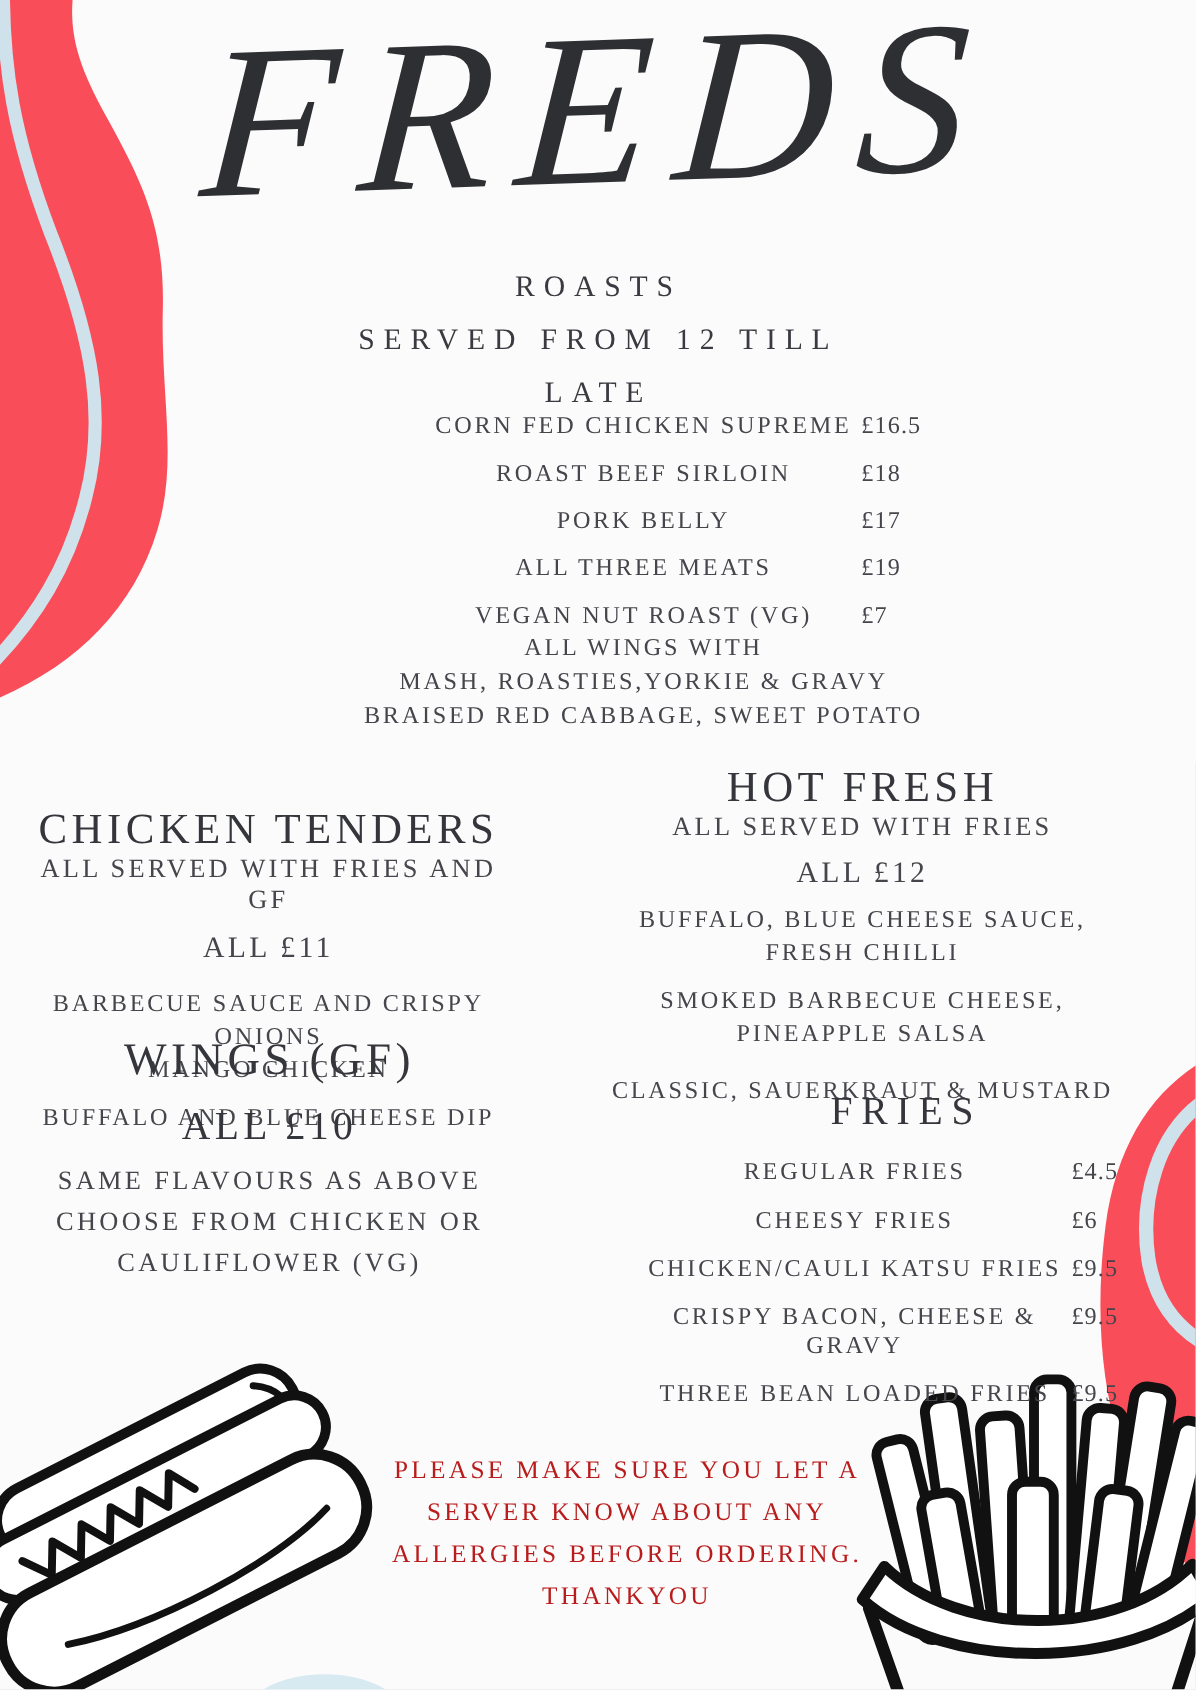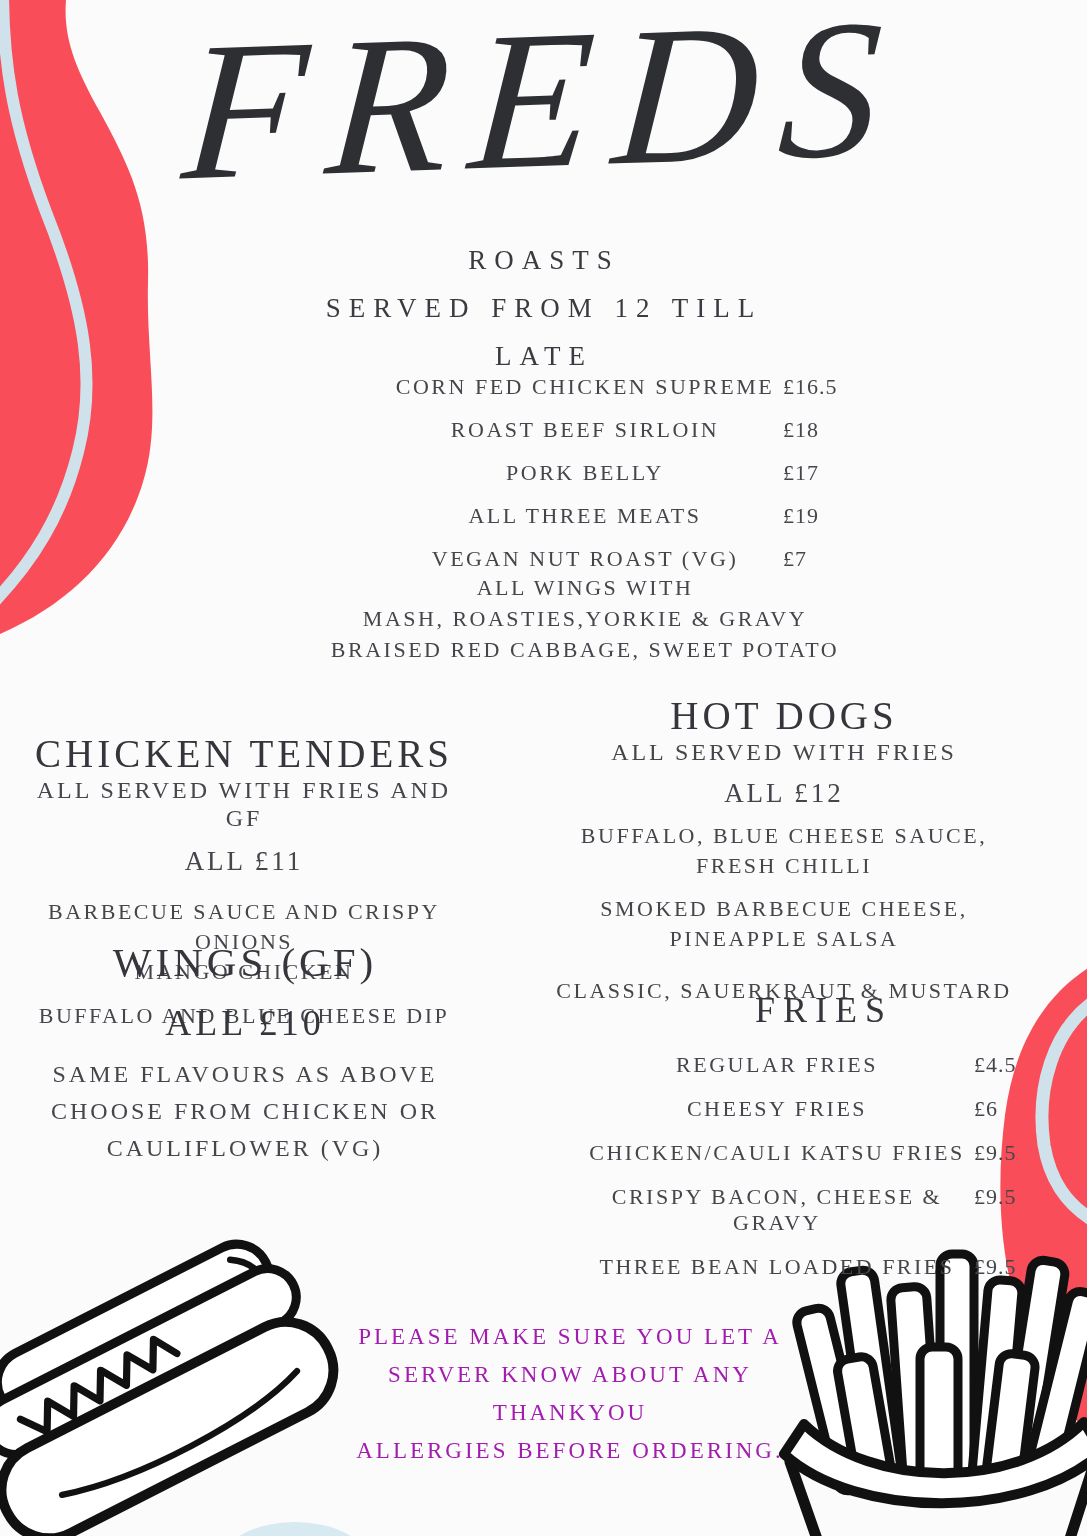--- a/index.html
+++ b/index.html
@@ -41,21 +41,21 @@
     position:absolute;top:572px;left:325px;width:520px;
     text-align:center;
     font-size:22px;line-height:31px;letter-spacing:2.5px;
   }
 
   .tenders{position:absolute;top:732px;left:18px;width:452px;text-align:center;}
   .hotdogs{position:absolute;top:694px;left:545px;width:478px;text-align:center;}
   .wings{position:absolute;top:940px;left:40px;width:410px;text-align:center;}
   .friessec{position:absolute;top:988px;left:588px;width:472px;text-align:center;}
   .footer{position:absolute;top:1318px;left:334px;width:472px;text-align:center;
-    font-size:23px;line-height:38px;letter-spacing:3px;color:#a21caf;}
+    font-size:23px;line-height:38px;letter-spacing:3px;color:#b91c1c;}
 
   .sec-title{font-size:39px;letter-spacing:4px;color:#35363c;line-height:44px;}
   .sec-sub{font-size:24px;letter-spacing:3px;line-height:28px;}
   .price-line-md{font-size:27px;letter-spacing:3px;margin-top:14px;}
   .price-line-lg{font-size:36px;letter-spacing:4px;margin-top:18px;color:#35363c;}
   .opt{font-size:22px;letter-spacing:2.5px;line-height:30px;}
   .opt + .opt{margin-top:13px;}
   .wings .sec-title{font-size:41px;}
   .wings-lines{margin-top:12px;font-size:24px;letter-spacing:3px;line-height:37px;}
   .friessec .sec-title{font-size:36px;letter-spacing:8px;}
@@ -152,21 +152,21 @@
       <div class="sec-sub">ALL SERVED WITH FRIES AND GF</div>
       <div class="price-line-md">ALL £11</div>
       <div class="flavours">
         <div class="opt">BARBECUE SAUCE AND CRISPY ONIONS</div>
         <div class="opt">MANGO CHICKEN</div>
       </div>
       <div class="opt dip">BUFFALO AND BLUE CHEESE DIP</div>
     </div>
 
     <div class="hotdogs">
-      <div class="sec-title">HOT DOGS</div>
+      <div class="sec-title">HOT FRESH</div>
       <div class="sec-sub">ALL SERVED WITH FRIES</div>
       <div class="price-line-md">ALL £12</div>
       <div style="margin-top:12px;">
         <div class="opt">BUFFALO, BLUE CHEESE SAUCE, FRESH CHILLI</div>
         <div class="opt">SMOKED BARBECUE CHEESE, PINEAPPLE SALSA</div>
         <div class="opt" style="margin-top:22px;">CLASSIC, SAUERKRAUT &amp; MUSTARD</div>
       </div>
     </div>
 
     <div class="wings">
@@ -201,18 +201,18 @@
         <div class="mrow">
           <span class="mname">THREE BEAN LOADED FRIES</span>
           <span class="mprice">£9.5</span>
         </div>
       </div>
     </div>
 
     <div class="footer">
       <div>PLEASE MAKE SURE YOU LET A</div>
       <div>SERVER KNOW ABOUT ANY</div>
+      <div>ALLERGIES BEFORE ORDERING.</div>
       <div>THANKYOU</div>
-      <div>ALLERGIES BEFORE ORDERING.</div>
     </div>
 
   </div>
 </div>
 
 </body></html>

